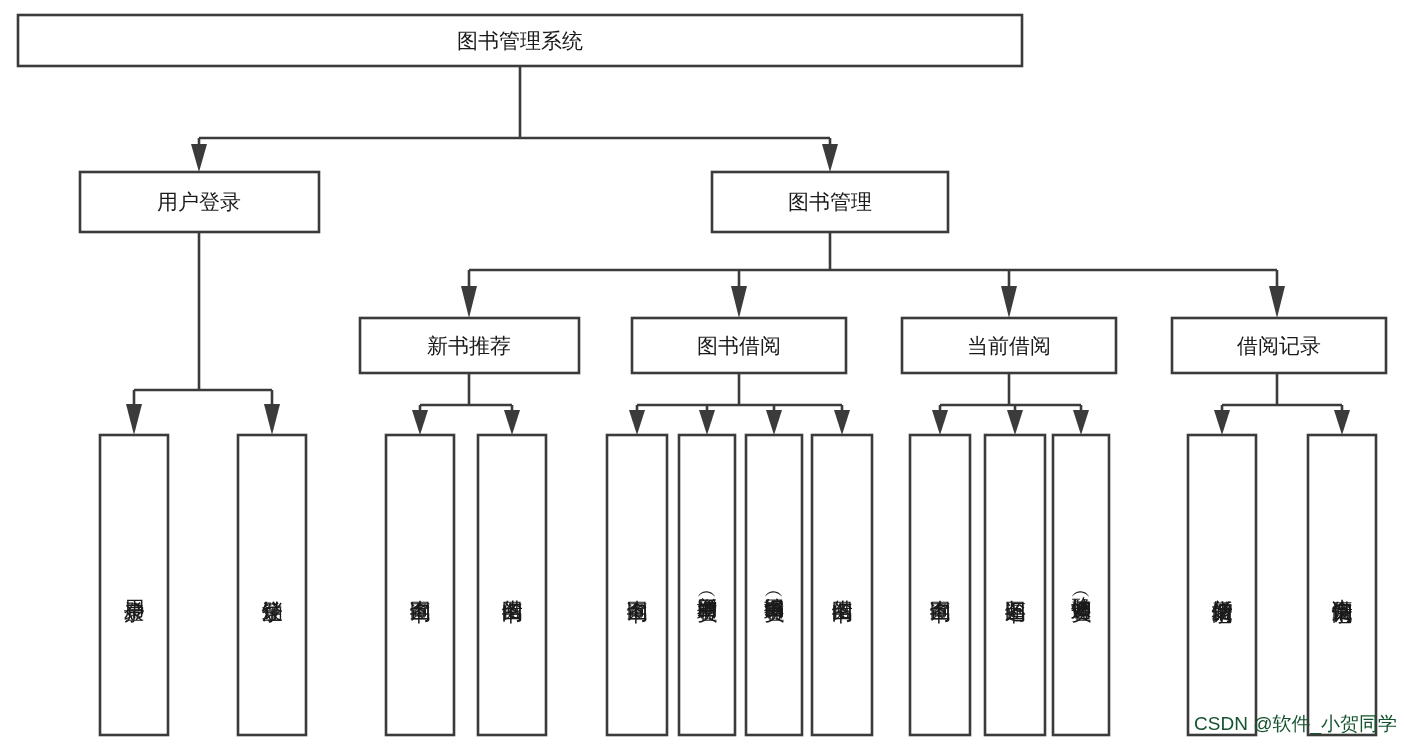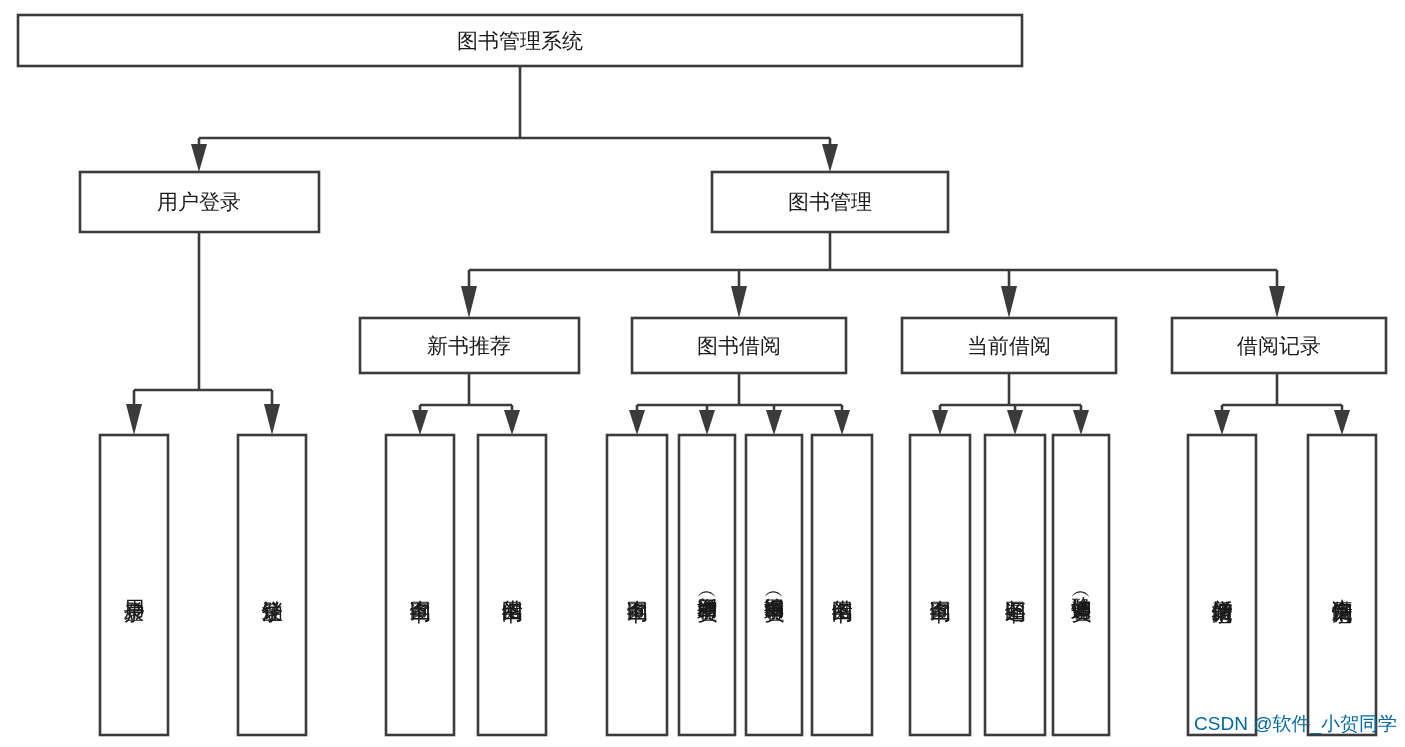--- a/index.html
+++ b/index.html
@@ -60,21 +60,21 @@
     letter-spacing: 1px;
     white-space: nowrap;
     pointer-events: none;
   }
   .watermark {
     position: absolute;
     right: 8px;
     bottom: 6px;
     font-family: "Liberation Sans", "DejaVu Sans", sans-serif;
     font-size: 19px;
-    color: #0369a1;
+    color: #14532d;
     white-space: nowrap;
     pointer-events: none;
   }
 </style>
 </head>
 <body>
 
 <div id="canvas">
 
   <svg class="diagram" viewBox="0 0 1405 747">

